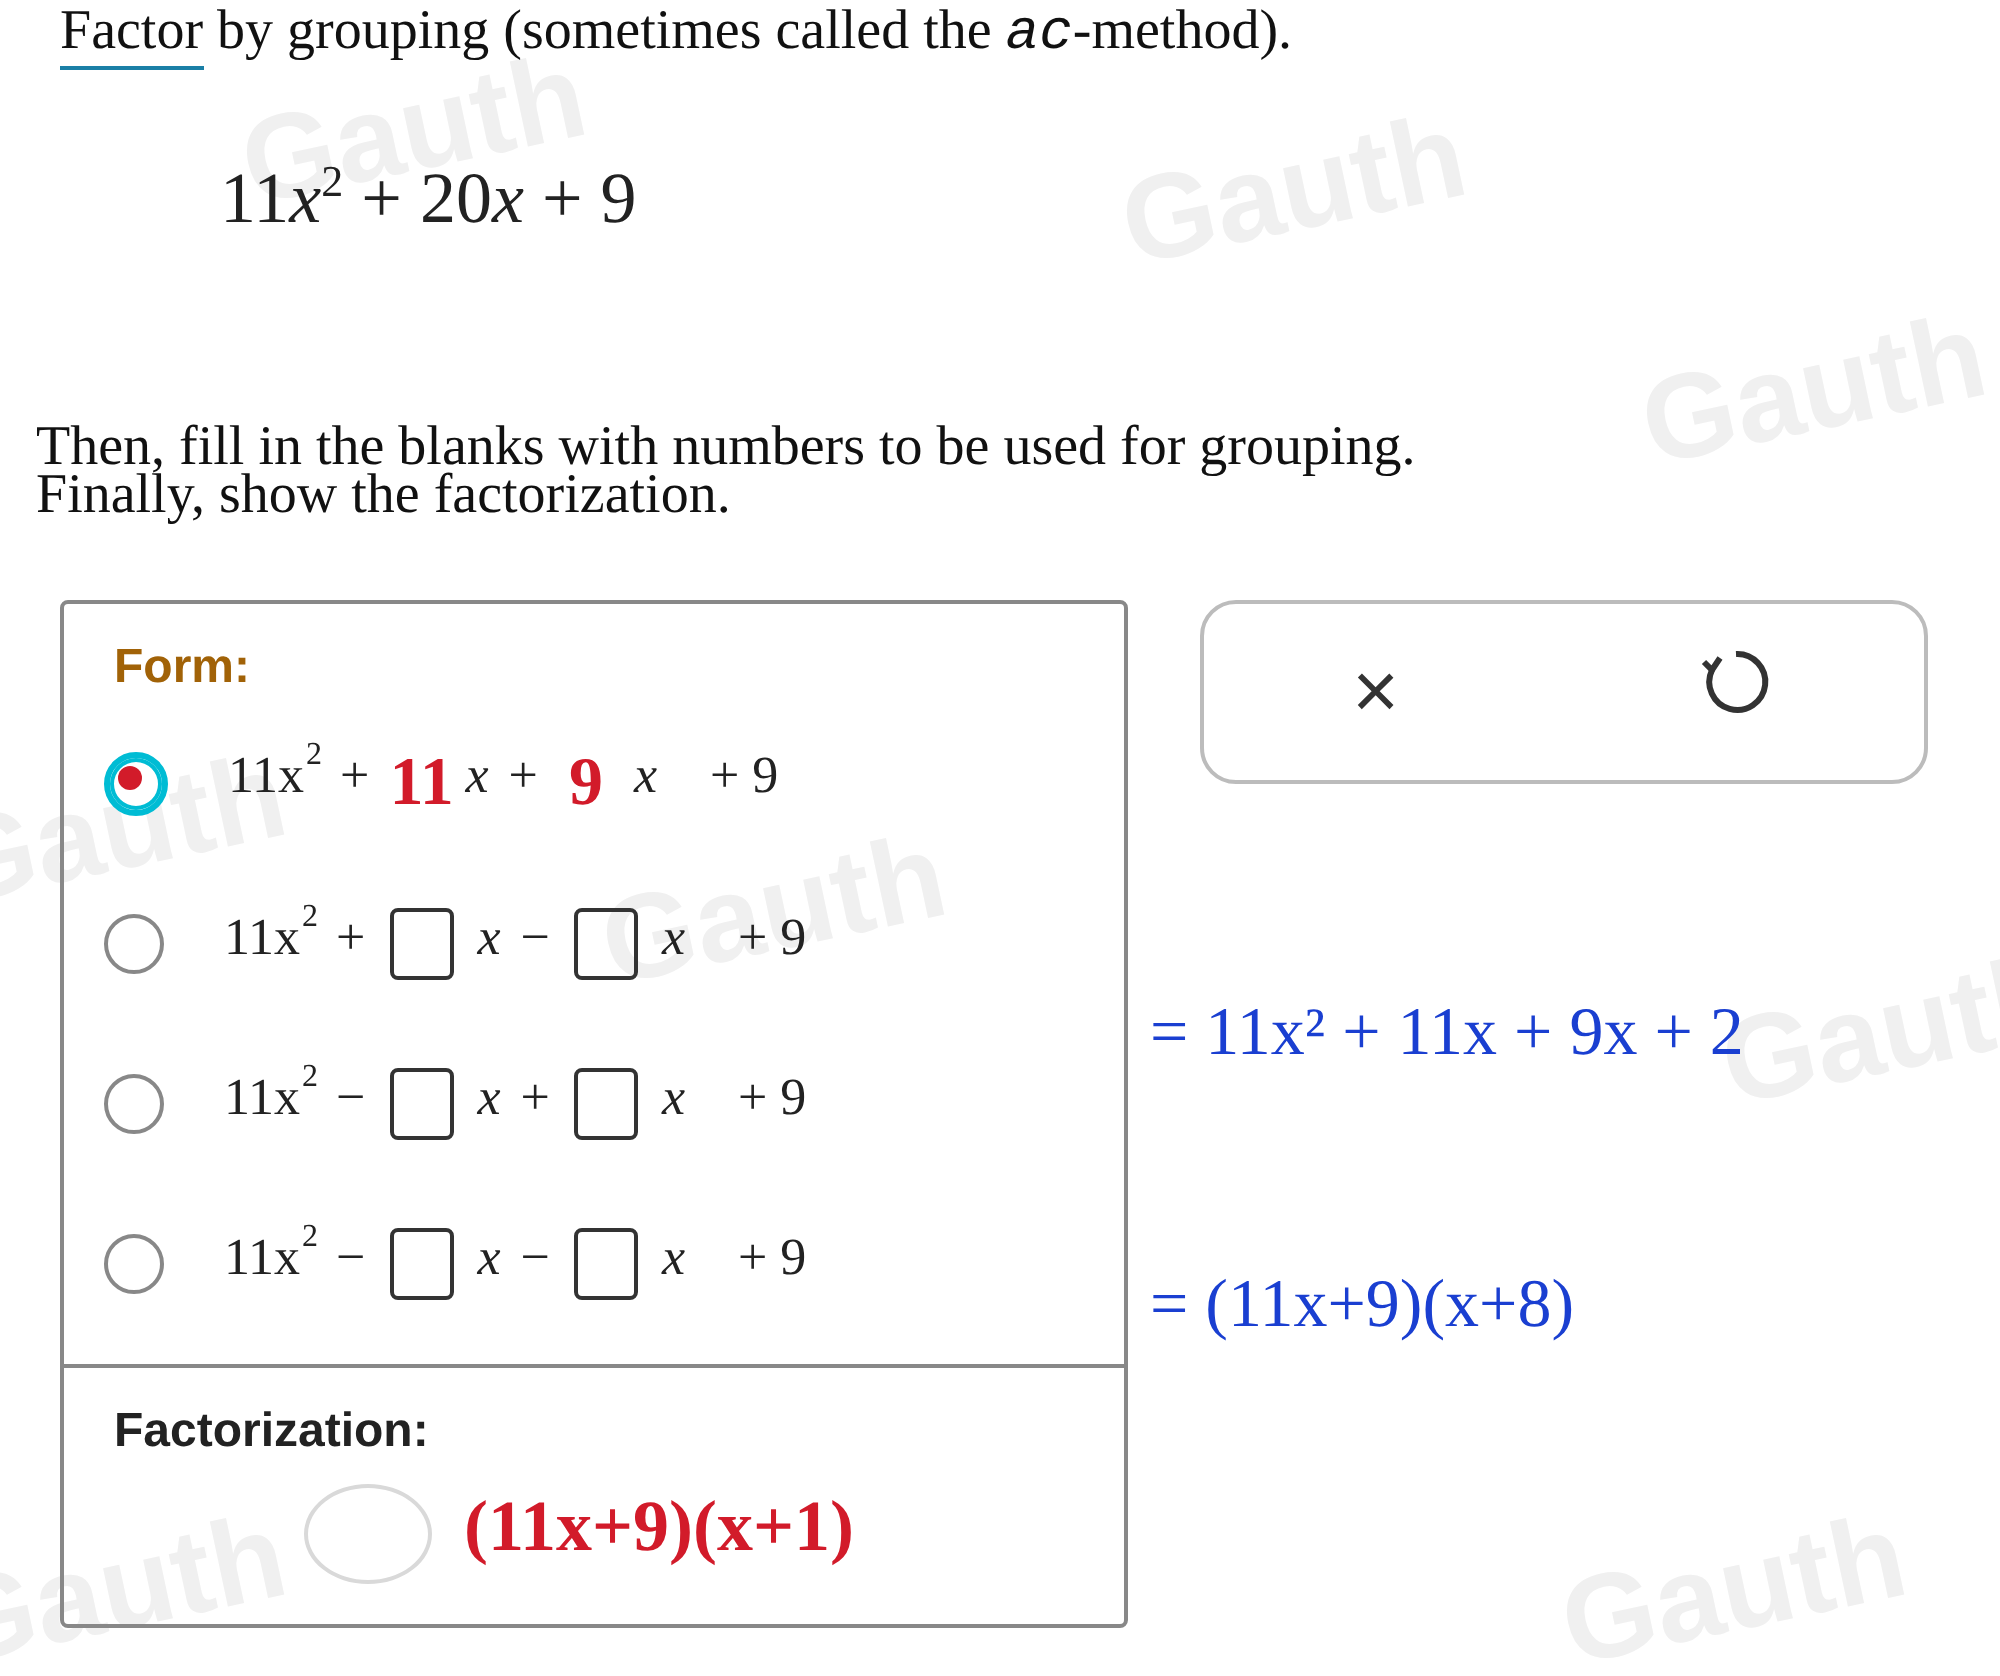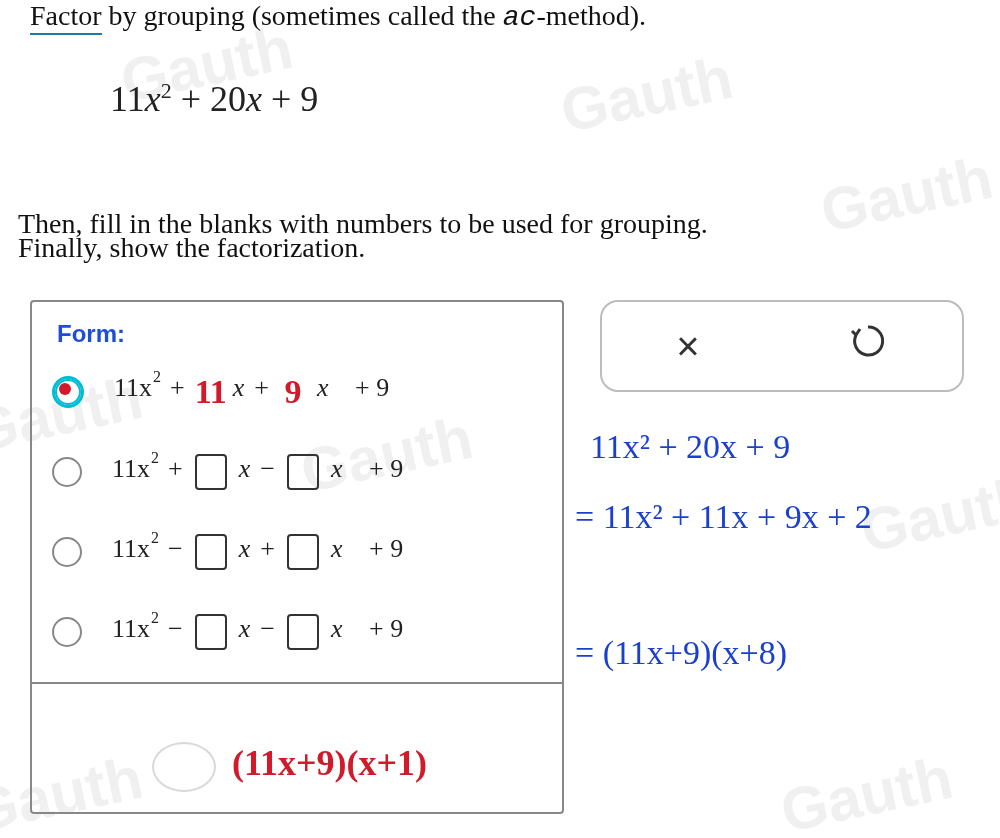--- a/index.html
+++ b/index.html
@@ -64,21 +64,21 @@
     border-radius: 4px;
     background: rgba(255,255,255,0.0);
   }
   .form-title {
     position: absolute;
     left: 25px;
     top: 18px;
     font-family: Arial, sans-serif;
     font-weight: 700;
     font-size: 24px;
-    color: #1d4ed8;
+    color: #a16207;
   }
   .opt-row {
     position: absolute;
     left: 20px;
     height: 60px;
     display: flex;
     align-items: center;
     font-family: "Georgia", serif;
     font-size: 26px;
     color: #222;
@@ -289,31 +289,31 @@
         <span>−</span>
         <span class="blank"></span>
         <span style="font-style:italic">x</span>
         <span>&nbsp;</span>
         <span>+  9</span>
       </div>
     </div>
 
     <div class="divider"></div>
 
+    <div class="fact-title">Factorization:</div>
     <div class="fact-oval"></div>
     <div class="fact-answer handwrite-red">(11x+9)(x+1)</div>
   </div>
 
   <div class="action-pill">
     <span class="x">×</span>
     <span class="undo">
       <svg width="40" height="40" viewBox="0 0 40 40">
         <path d="M20 6 A14 14 0 1 1 8 14" fill="none" stroke="#333" stroke-width="3"></path>
         <polyline points="4,10 8,14 12,8" fill="none" stroke="#333" stroke-width="3"></polyline>
       </svg>
     </span>
   </div>
 
-  <div class="work handwrite-blue" style="top:420px;">11x² + 20x + 9</div>
   <div class="work handwrite-blue" style="top:490px; left:575px;">= 11x² + 11x + 9x + 2</div>
   <div class="work handwrite-blue" style="top:626px; left:575px;">= (11x+9)(x+8)</div>
 
 </div>
 
 </body></html>

